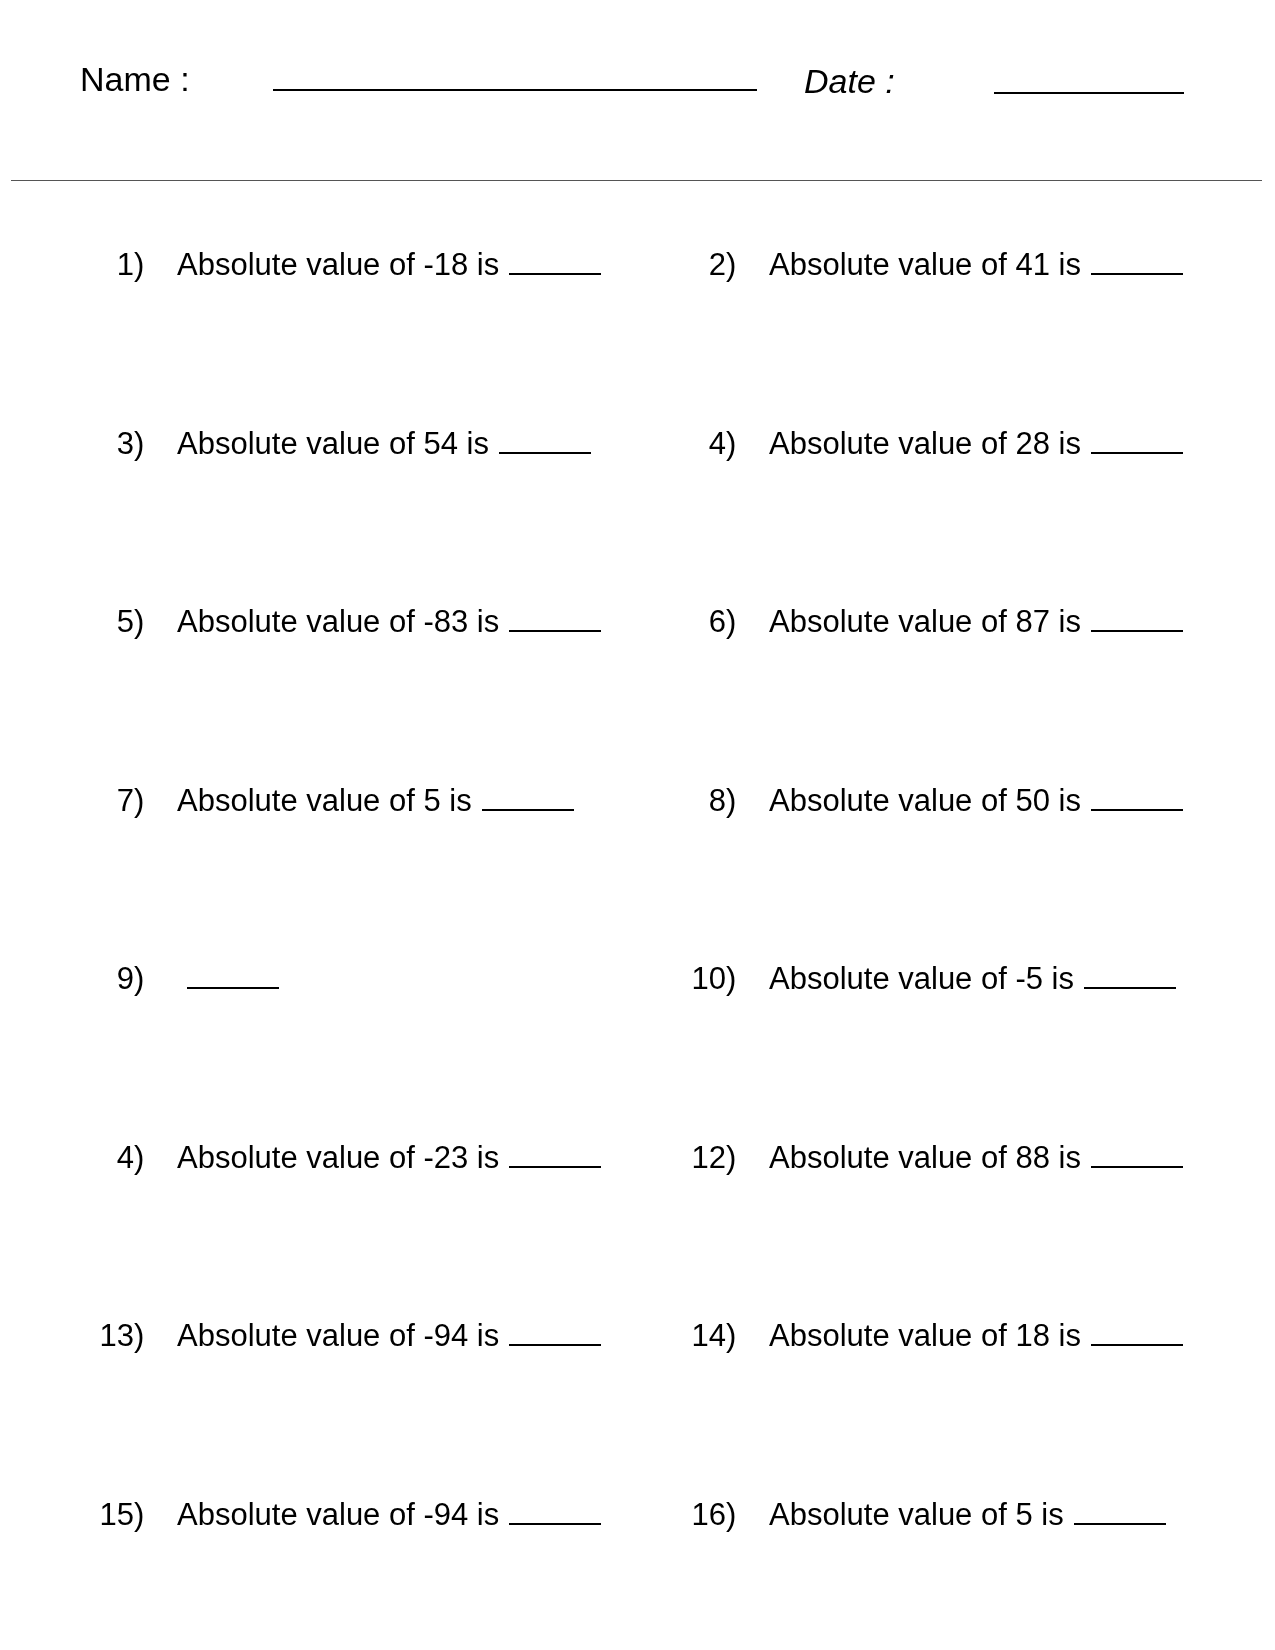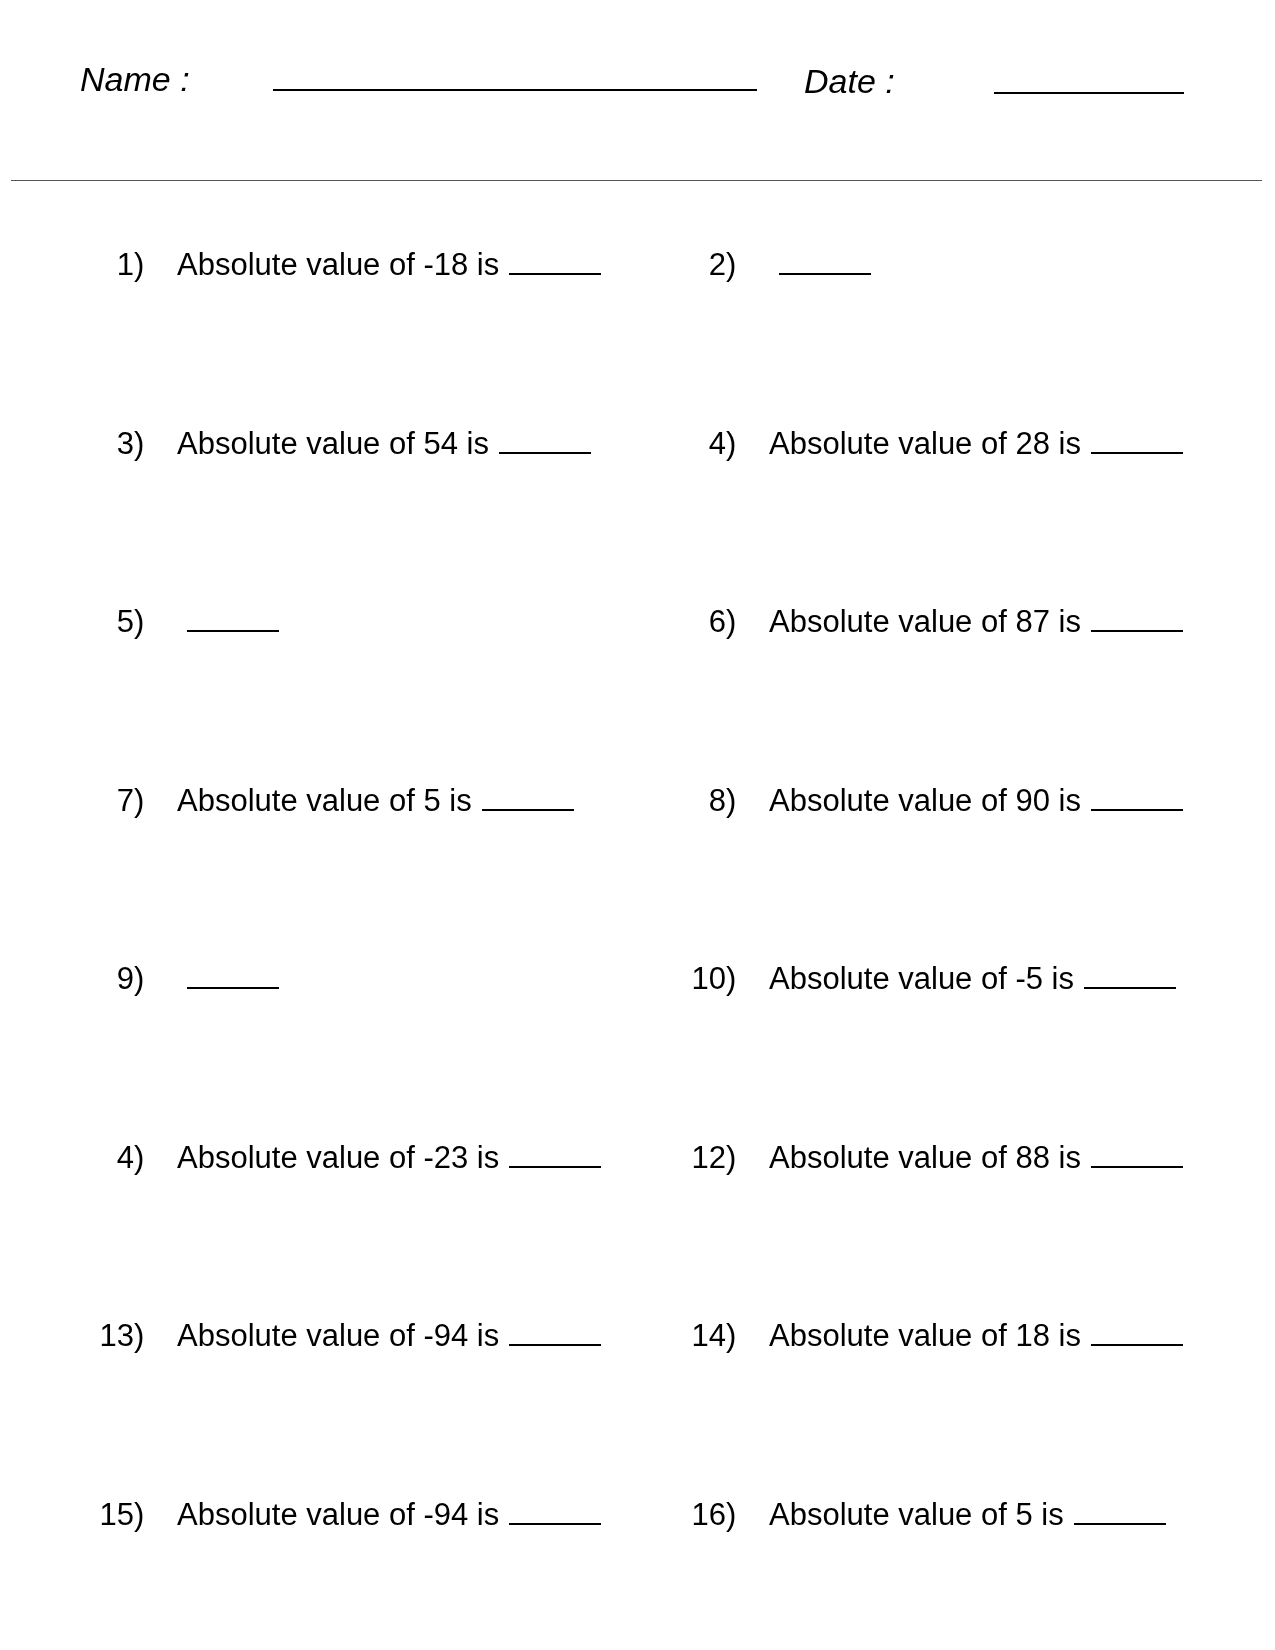--- a/index.html
+++ b/index.html
@@ -13,69 +13,69 @@
 
   .problem { position: absolute; height: 40px; font-size: 31px; line-height: 40px; white-space: nowrap; }
   .problem .num { position: absolute; right: calc(100% - 74px); text-align: right; }
   .problem .paren { position: absolute; left: 74px; }
   .problem .text { position: absolute; left: 117px; }
   .problem .blank { display: inline-block; width: 92px; border-bottom: 2.5px solid #000; height: 26px; margin-left: 10px; vertical-align: baseline; }
 </style>
 </head>
 <body>
 
-<div class="hdr-label" style="left:80px; top:62px;font-style:italic;">Name :</div>
+<div class="hdr-label" style="left:80px; top:62px;">Name :</div>
 <div class="hdr-line" style="left:273px; width:484px; top:89px;"></div>
 <div class="hdr-label" style="left:804px; top:64px;font-style:italic;">Date :</div>
 <div class="hdr-line" style="left:994px; width:190px; top:92px;"></div>
 
 <div class="divider"></div>
 
 <div class="problem" style="left:60px; top:245px;">
   <span class="num">1</span>
   <span class="paren">)</span>
   <span class="text"><span>Absolute value of -18 is</span><span class="blank"></span></span>
 </div>
 <div class="problem" style="left:652px; top:245px;">
   <span class="num">2</span>
   <span class="paren">)</span>
-  <span class="text"><span class="blank"></span></span>
+  <span class="text"><span>Absolute value of 41 is</span><span class="blank"></span></span>
 </div>
 
 <div class="problem" style="left:60px; top:424px;">
   <span class="num">3</span>
   <span class="paren">)</span>
   <span class="text"><span>Absolute value of 54 is</span><span class="blank"></span></span>
 </div>
 <div class="problem" style="left:652px; top:424px;">
   <span class="num">4</span>
   <span class="paren">)</span>
   <span class="text"><span>Absolute value of 28 is</span><span class="blank"></span></span>
 </div>
 
 <div class="problem" style="left:60px; top:602px;">
   <span class="num">5</span>
   <span class="paren">)</span>
-  <span class="text"><span class="blank"></span></span>
+  <span class="text"><span>Absolute value of -83 is</span><span class="blank"></span></span>
 </div>
 <div class="problem" style="left:652px; top:602px;">
   <span class="num">6</span>
   <span class="paren">)</span>
   <span class="text"><span>Absolute value of 87 is</span><span class="blank"></span></span>
 </div>
 
 <div class="problem" style="left:60px; top:781px;">
   <span class="num">7</span>
   <span class="paren">)</span>
   <span class="text"><span>Absolute value of 5 is</span><span class="blank"></span></span>
 </div>
 <div class="problem" style="left:652px; top:781px;">
   <span class="num">8</span>
   <span class="paren">)</span>
-  <span class="text"><span>Absolute value of 90 is</span><span class="blank"></span></span>
+  <span class="text"><span>Absolute value of 50 is</span><span class="blank"></span></span>
 </div>
 
 <div class="problem" style="left:60px; top:959px;">
   <span class="num">9</span>
   <span class="paren">)</span>
   <span class="text"><span class="blank"></span></span>
 </div>
 <div class="problem" style="left:652px; top:959px;">
   <span class="num">10</span>
   <span class="paren">)</span>

